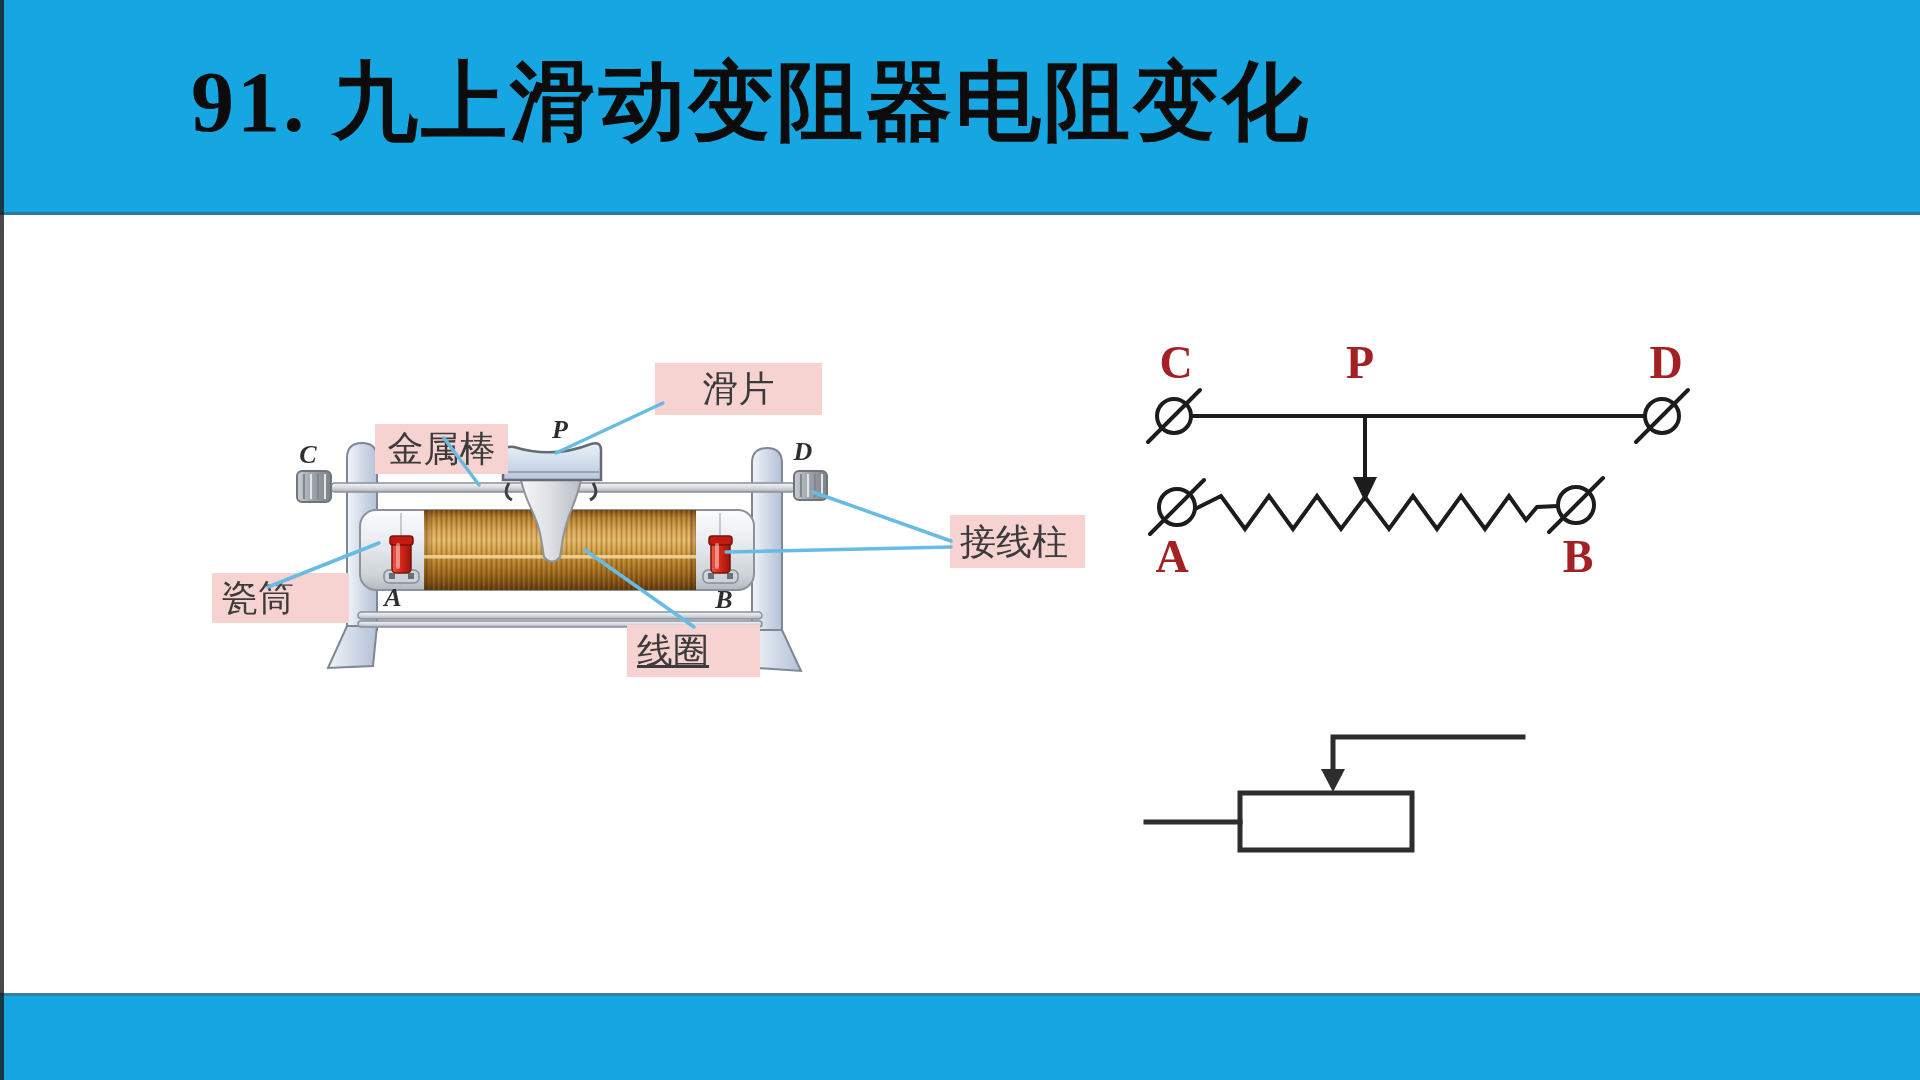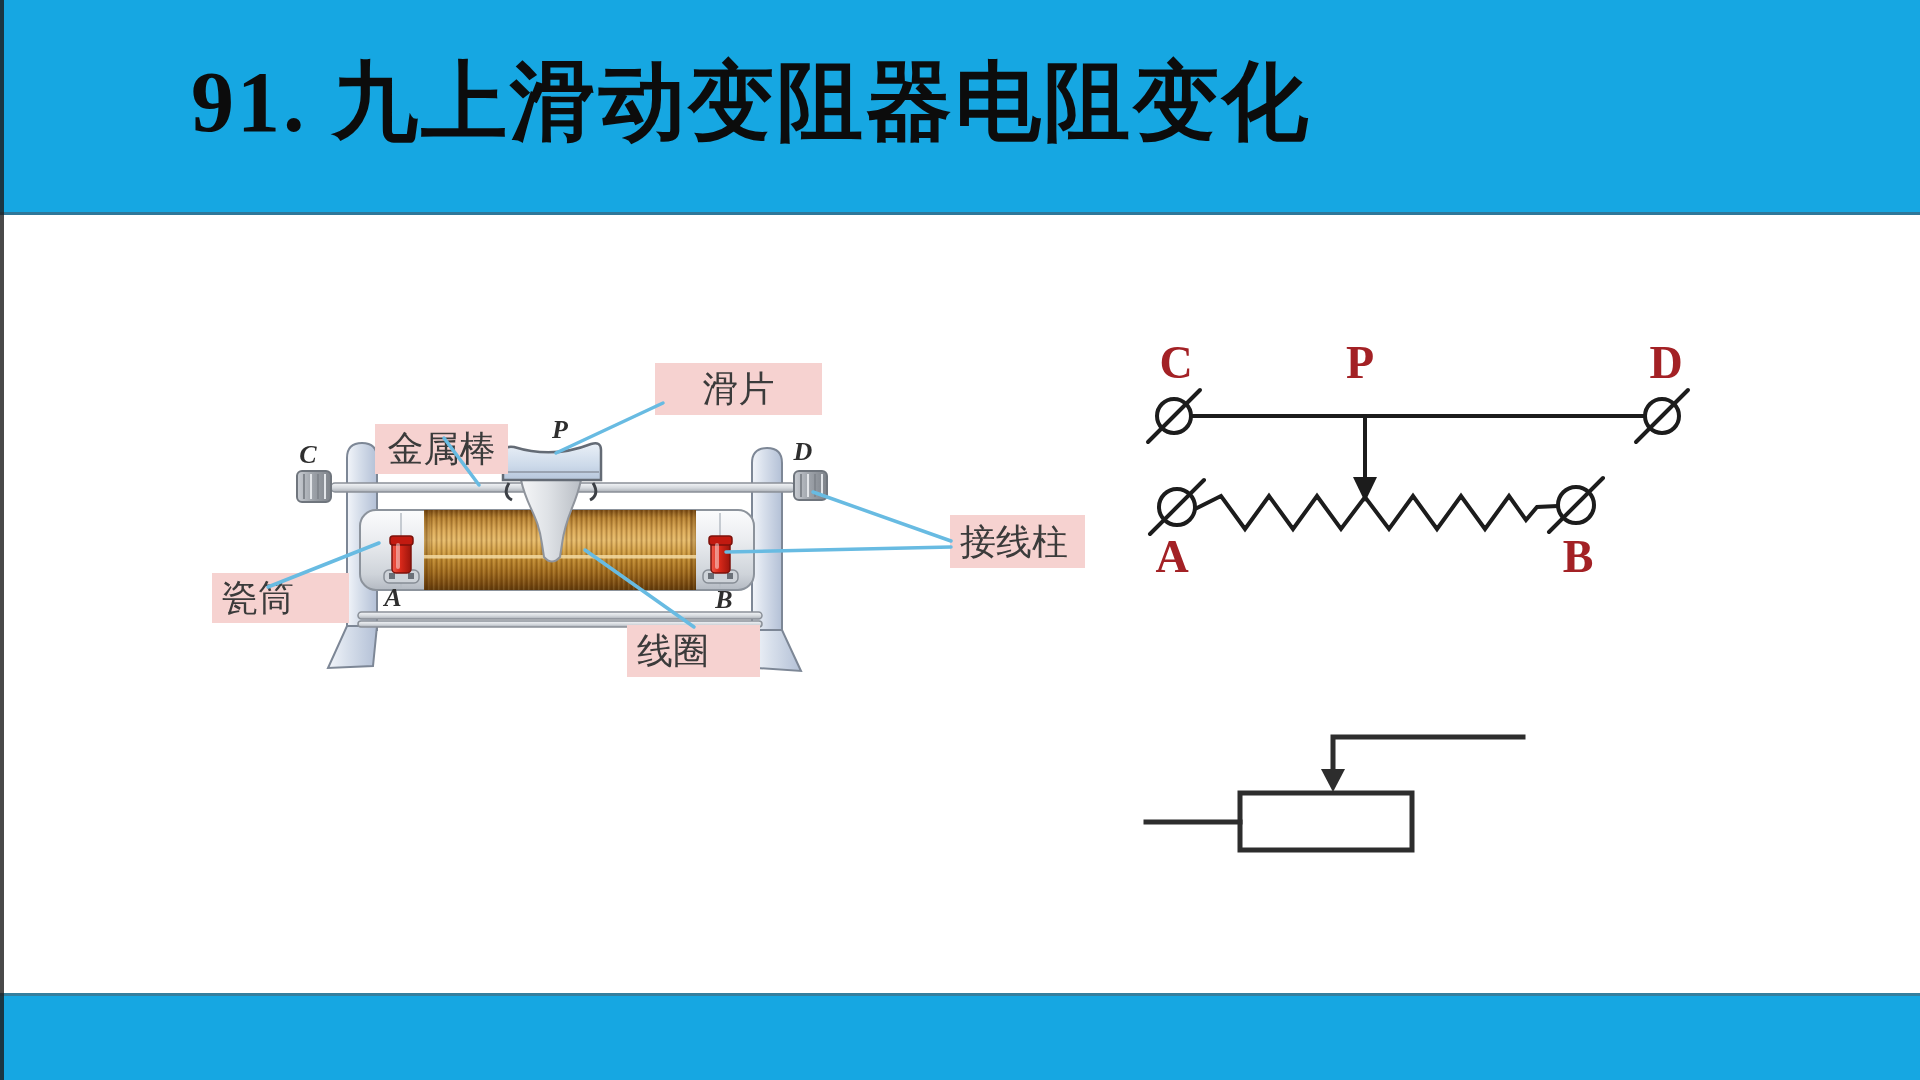--- a/index.html
+++ b/index.html
@@ -30,21 +30,21 @@
   .plabel{
     position:absolute;background:#f6d2d0;color:#3b3b3b;z-index:3;
     font-size:36px;font-weight:500;display:flex;align-items:center;
     font-family:"Liberation Sans","DejaVu Sans",sans-serif;line-height:1;
   }
   .plabel.center{justify-content:center;}
   .plabel.left{justify-content:flex-start;padding-left:10px;box-sizing:border-box;}
   .lbl-metal-rod{left:375px;top:388px;width:133px;height:50px;margin-top:36px;}
   .lbl-slide{left:655px;top:363px;width:167px;height:52px;}
   .lbl-ceramic{left:188px;top:573px;width:137px;height:50px;margin-left:24px;}
-  .lbl-coil{left:627px;top:625px;width:133px;height:52px;}
+  .lbl-coil{left:627px;top:625px;width:133px;height:52px;text-decoration:underline;}
   .lbl-binding{left:950px;top:515px;width:135px;height:53px;}
 
   .dev-letter{
     font-family:"Liberation Serif","DejaVu Serif",serif;
     font-style:italic;font-size:26px;fill:#2e2e2e;font-weight:600;
   }
   .sch-letter{
     font-family:"Liberation Serif","DejaVu Serif",serif;
     font-size:46px;font-weight:bold;fill:#a32125;
   }

